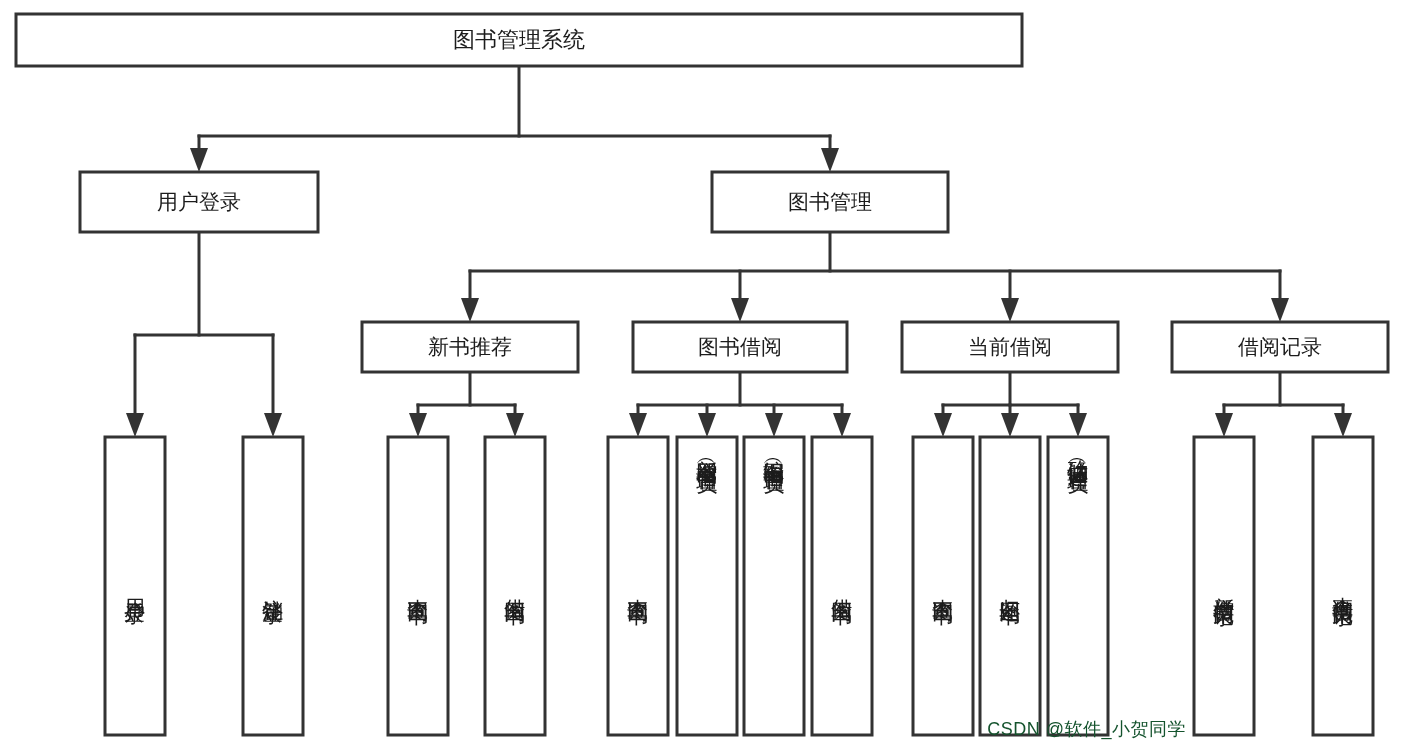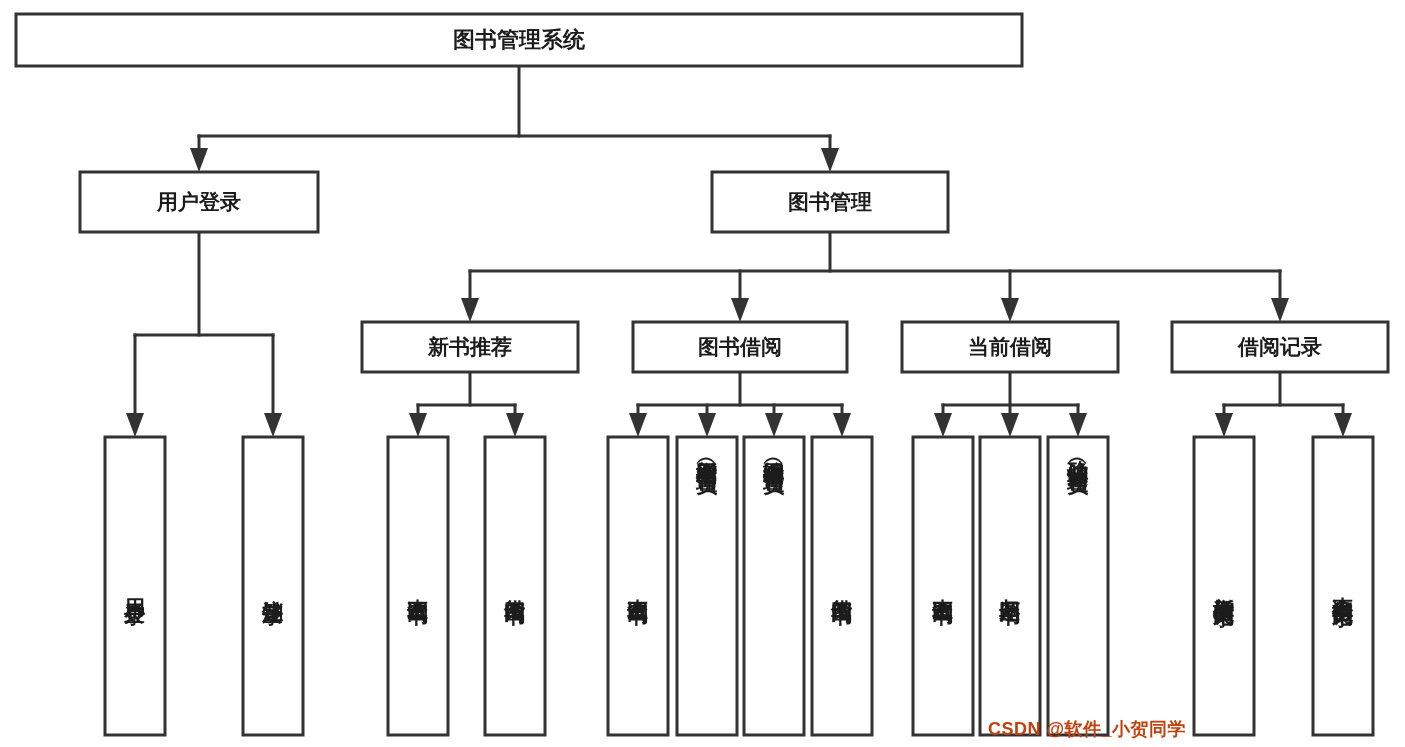--- a/index.html
+++ b/index.html
@@ -11,21 +11,20 @@
     width: 1405px;
     height: 747px;
     font-family: "Liberation Sans", "DejaVu Sans", sans-serif;
     overflow: hidden;
     position: relative;
   }
   #diagram-root {
     position: relative;
     width: 1194px;
     height: 747px;
-    font-weight: bold;
   }
   svg#tree-svg {
     position: absolute;
     top: 0;
     left: 0;
     width: 1405px;
     height: 747px;
   }
   .node-box {
     fill: #ffffff;
@@ -68,21 +67,21 @@
     letter-spacing: 2px;
     color: #1c1c1c;
     white-space: nowrap;
   }
   #watermark {
     position: absolute;
     right: 8px;
     bottom: 6px;
     font-family: "Liberation Sans", "DejaVu Sans", sans-serif;
     font-size: 18px;
-    color: #c2410c;
+    color: #14532d;
     letter-spacing: 0.5px;
     white-space: nowrap;
   }
 </style>
 </head>
 <body>
 
 <div id="diagram-root">
 
   <svg id="tree-svg" viewBox="0 0 1405 747">

